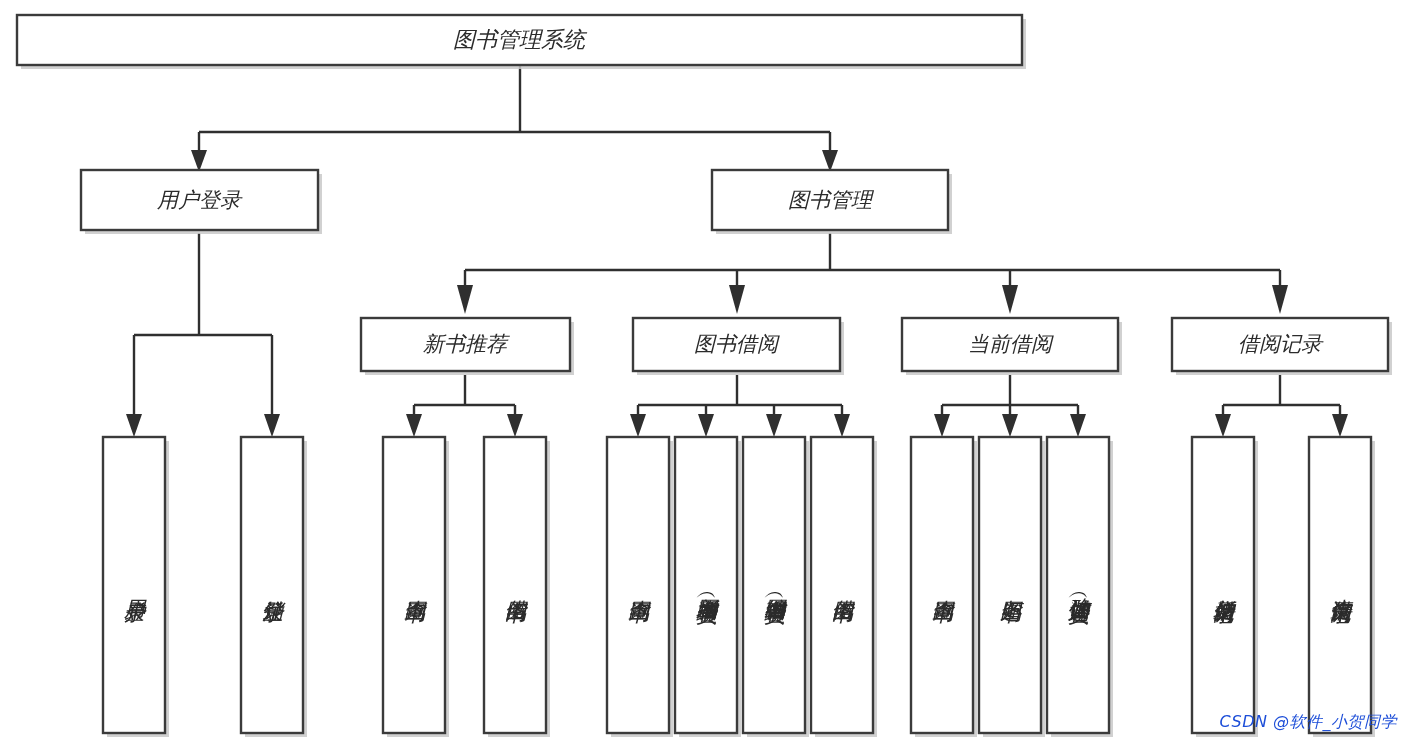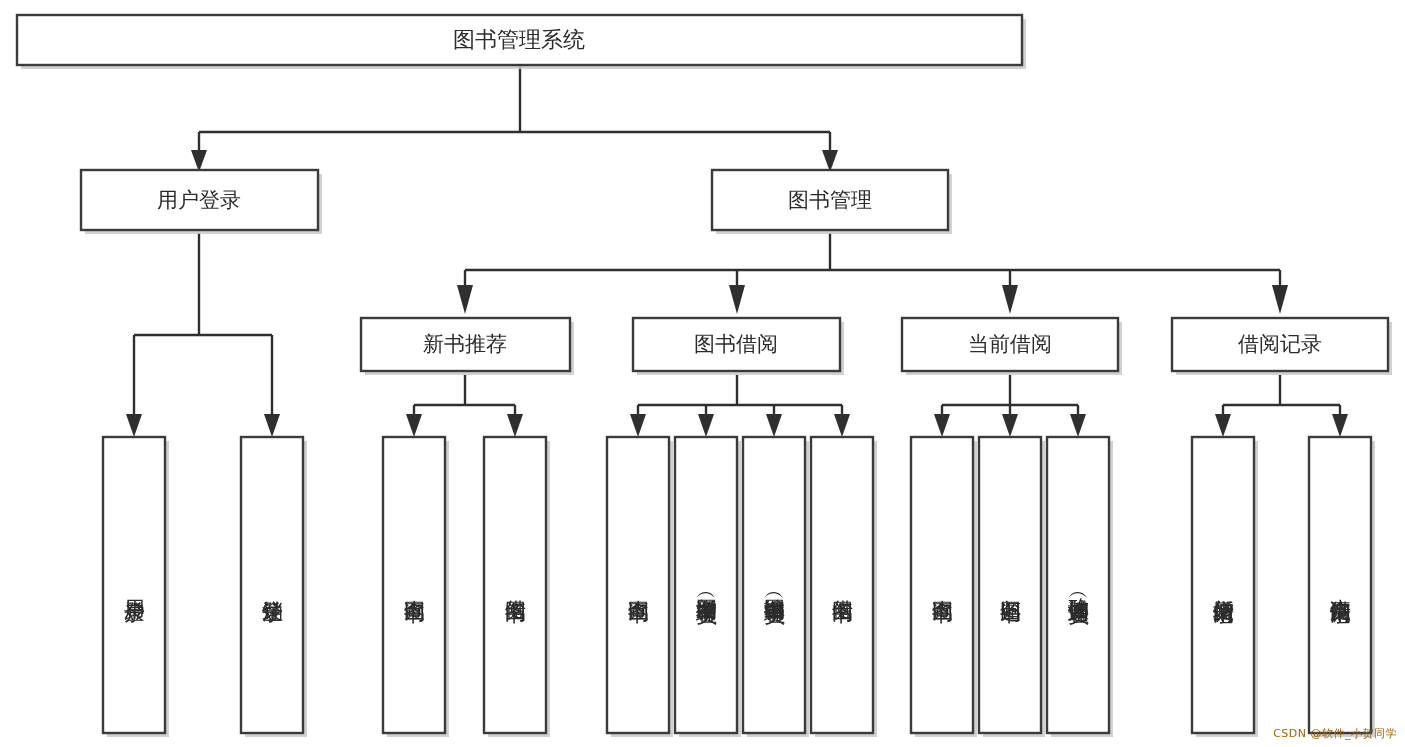--- a/index.html
+++ b/index.html
@@ -9,20 +9,21 @@
   }
   body {
     font-family: "DejaVu Sans", "Liberation Sans", sans-serif;
   }
   #diagram-root {
     position: relative;
     width: 1405px;
     height: 747px;
     background: #ffffff;
     overflow: hidden;
+    font-style: italic;
   }
   svg.tree-canvas {
     position: absolute;
     top: 0;
     left: 0;
     width: 1405px;
     height: 747px;
   }
   .node-box {
     fill: #ffffff;
@@ -72,24 +73,24 @@
     font-size: 21px;
     line-height: 1.18;
     letter-spacing: 1px;
     color: #2b2b2b;
     white-space: nowrap;
     text-align: center;
   }
   .watermark {
     position: absolute;
     right: 8px;
-    bottom: 6px;
-    font-family: "DejaVu Sans", "Liberation Sans", sans-serif;
-    font-size: 11px;
-    color: #a16207;
+    bottom: 14px;
+    font-family: "DejaVu Sans", "Liberation Sans", sans-serif;
+    font-size: 16px;
+    color: #1d4ed8;
     letter-spacing: 0.5px;
     user-select: none;
   }
 </style>
 </head>
 <body>
 
 <div id="diagram-root">
 
   <svg class="tree-canvas" viewBox="0 0 1405 747" xmlns="http://www.w3.org/2000/svg">

